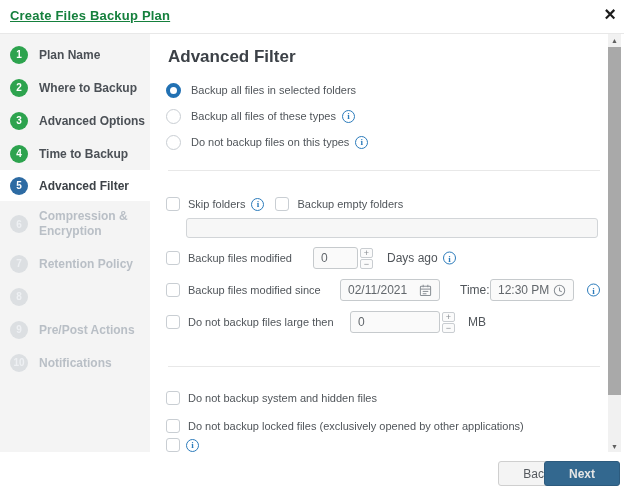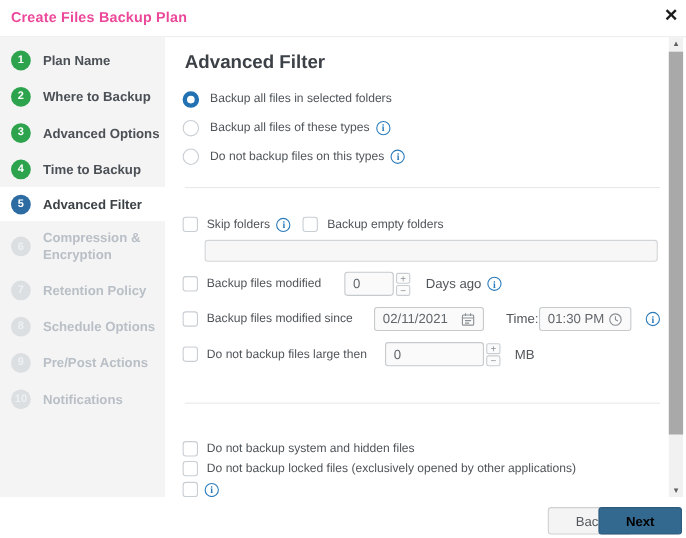--- a/index.html
+++ b/index.html
@@ -4,21 +4,21 @@
 <style>
   * { box-sizing: border-box; margin: 0; padding: 0; }
   html,body { width:624px; height:489px; }
   body {
     font-family:"Liberation Sans", sans-serif;
     background:#fff; position:relative; overflow:hidden;
     color:#50555a;
   }
   
   .header { position:absolute; top:0; left:0; right:0; height:34px; background:#fff; border-bottom:1px solid #e8e8e8; }
-  .title  { position:absolute; left:10px; top:8px; font-size:13px; font-weight:700; color:#ec4899; letter-spacing:.2px; }
+  .title  { position:absolute; left:10px; top:8px; font-size:13px; font-weight:700; color:#15803d; letter-spacing:.2px;text-decoration:underline; }
   .close  { position:absolute; right:8px; top:1px; font-size:20px; font-weight:700; color:#1c1c1c; cursor:pointer; line-height:26px; }
   
   .sidebar { position:absolute; left:0; top:34px; width:150px; height:418px; background:#f4f4f4; padding-top:4px; }
   .step { display:flex; align-items:center; gap:11px; padding-left:10px; height:33px; font-size:12px; font-weight:700; color:#4b5056; }
   .step.active { background:#fff; height:31px; color:#3d4247; }
   .step.two-line { height:46px; }
   .step.two-line .slbl { width:95px; line-height:15px; }
   .step .slbl { cursor:default; }
   .badge { width:18px; height:18px; min-width:18px; border-radius:50%; display:flex; align-items:center; justify-content:center;
            color:#fff; font-size:10px; font-weight:700; }
@@ -55,21 +55,21 @@
   .fieldgroup { position:absolute; top:50%; transform:translateY(-50%); height:22px; border:1px solid #c6cacd; border-radius:3px;
                 background:#fafafa; display:flex; align-items:center; justify-content:space-between; padding:0 7px;
                 font-size:12px; color:#62676c; cursor:pointer; }
   .suffix { position:absolute; top:50%; transform:translateY(-50%); font-size:12px; color:#50555a; white-space:nowrap; }
   .abs-info { position:absolute; top:50%; transform:translateY(-50%); margin-left:0; }
   
   .footer { position:absolute; left:0; right:0; bottom:0; height:37px; background:#fff; }
   .btn { position:absolute; top:9px; height:25px; border-radius:3px; font-size:12px; font-family:"Liberation Sans",sans-serif;
          padding:0 24px; cursor:pointer; }
   .btn.back { right:49px; background:#f4f4f4; border:1px solid #cfcfcf; color:#55595e; }
-  .btn.next { right:4px; background:#33688f; border:1px solid #2d5b7e; color:#000000; font-weight:700; }
+  .btn.next { right:4px; background:#33688f; border:1px solid #2d5b7e; color:#e5e5e5; font-weight:700; }
   
   .scrollbar { position:absolute; right:3px; top:34px; width:13px; height:418px; background:#f1f1f1; }
   .scroll-arrow { position:absolute; left:0; width:13px; height:12px; font-size:7px; color:#606060; text-align:center; line-height:13px; cursor:pointer; }
   .scroll-up { top:0; }
   .scroll-down { bottom:0; }
   .scroll-thumb { position:absolute; left:0; top:13px; width:13px; height:348px; background:#a9a9a9; cursor:pointer; }
   svg { display:block; }
 </style>
 </head>
 <body>
@@ -103,21 +103,20 @@
   <div class="step two-line">
     <span class="badge b-dis">6</span>
     <span class="slbl l-dis">Compression &amp; Encryption</span>
   </div>
   <div class="step">
     <span class="badge b-dis">7</span>
     <span class="slbl l-dis">Retention Policy</span>
   </div>
   <div class="step">
     <span class="badge b-dis">8</span>
-    <span class="slbl l-dis">Schedule Options</span>
   </div>
   <div class="step">
     <span class="badge b-dis">9</span>
     <span class="slbl l-dis">Pre/Post Actions</span>
   </div>
   <div class="step">
     <span class="badge b-dis">10</span>
     <span class="slbl l-dis">Notifications</span>
   </div>
 </div>
@@ -175,21 +174,21 @@
         <rect x="1.5" y="2.5" width="11" height="10" rx="1" fill="none" stroke="#8a9096" stroke-width="1.1"></rect>
         <line x1="4.5" y1="0.8" x2="4.5" y2="3.6" stroke="#8a9096" stroke-width="1.1"></line>
         <line x1="9.5" y1="0.8" x2="9.5" y2="3.6" stroke="#8a9096" stroke-width="1.1"></line>
         <line x1="1.5" y1="5.5" x2="12.5" y2="5.5" stroke="#8a9096" stroke-width="1.1"></line>
         <line x1="4" y1="8" x2="10" y2="8" stroke="#8a9096" stroke-width="1.1"></line>
         <line x1="4" y1="10.5" x2="8" y2="10.5" stroke="#8a9096" stroke-width="1.1"></line>
       </svg>
     </span>
     <span class="suffix" style="left:310px">Time:</span>
     <span class="fieldgroup" style="left:340px; width:84px">
-      <span>01:30 PM</span>
+      <span>12:30 PM</span>
       <svg width="13" height="13" viewBox="0 0 14 14">
         <circle cx="7" cy="7" r="5.6" fill="none" stroke="#8a9096" stroke-width="1.1"></circle>
         <polyline points="7,3.8 7,7.2 9.4,8.3" fill="none" stroke="#8a9096" stroke-width="1.1"></polyline>
       </svg>
     </span>
     <span class="info abs-info" style="left:437px">i</span>
   </div>
 
   <div class="row" style="top:277px">
     <span class="cb"></span>
@@ -199,21 +198,21 @@
       <span class="spinner">
         <span class="spin">+</span>
         <span class="spin">−</span>
       </span>
     </span>
     <span class="suffix" style="left:318px">MB</span>
   </div>
 
   <div class="divider" style="top:332px"></div>
 
-  <div class="row" style="top:363px">
+  <div class="row" style="top:353px">
     <span class="cb"></span>
     <span class="lbl">Do not backup system and hidden files</span>
   </div>
   <div class="row" style="top:381px">
     <span class="cb"></span>
     <span class="lbl">Do not backup locked files (exclusively opened by other applications)</span>
   </div>
   <div class="row" style="top:400px">
     <span class="cb"></span>
     <span class="info">i</span>

